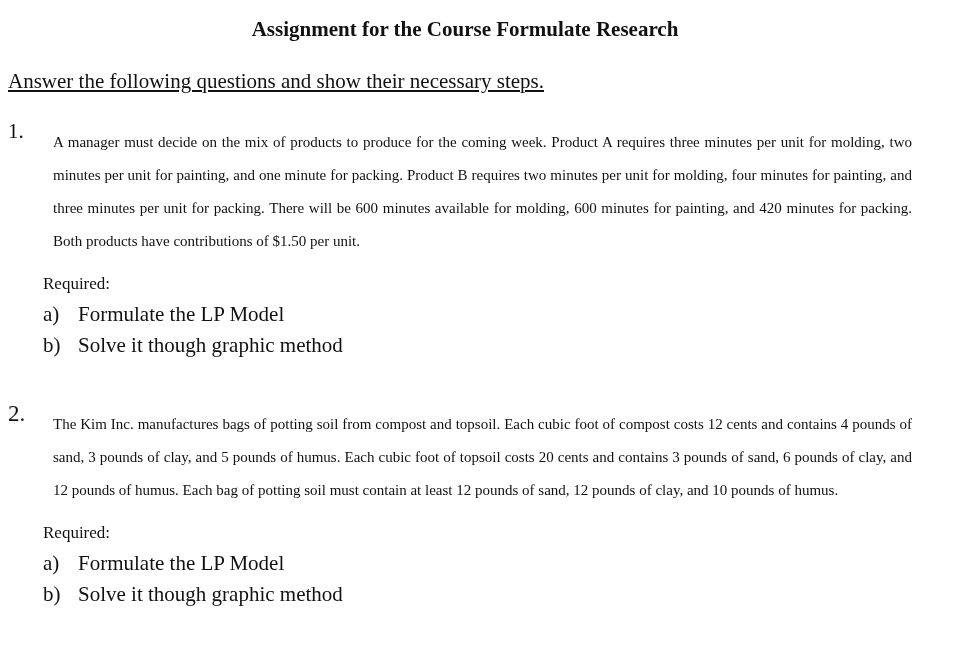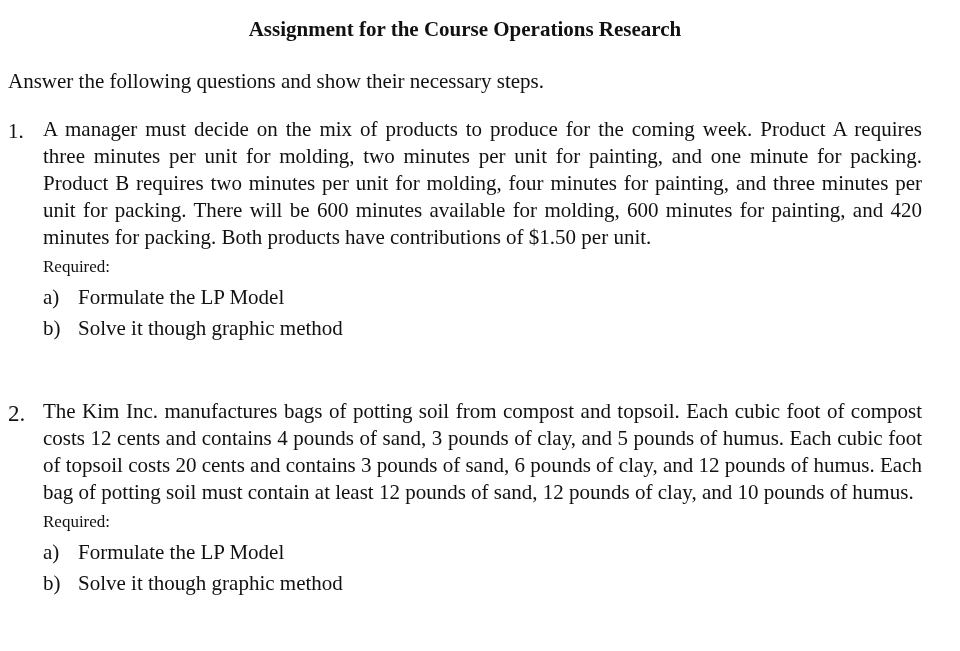--- a/index.html
+++ b/index.html
@@ -24,20 +24,21 @@
       font-weight: bold;
       font-size: 21px;
       line-height: 26px;
     }
     .intro {
       position: absolute;
       top: 68px;
       left: 8px;
       font-size: 21px;
       line-height: 26px;
+      text-decoration: underline;
     }
     .question {
       position: absolute;
       left: 8px;
       width: 915px;
     }
     .q1 { top: 116px; }
     .q2 { top: 398px; }
     .qnum {
       position: absolute;
@@ -45,44 +46,44 @@
       top: 0;
       font-size: 21px;
       line-height: 31px;
     }
     .q2 .qnum { font-size: 23px; }
     .qbody {
       margin-left: 35px;
       width: 879px;
     }
     .qtext {
-      font-size: 21px;
-      line-height: 27px;
+      font-size: 15px;
+      line-height: 33px;
       text-align: justify;
-      margin: 0;
+      margin: 10px;
     }
     .required {
       font-size: 17px;
       line-height: 31px;
       margin: 0;
     }
     .subitem {
       font-size: 21px;
       line-height: 31px;
       display: flex;
     }
     .sublabel {
       width: 35px;
       flex: 0 0 35px;
     }
   </style>
 </head>
 <body>
 
-<div class="title">Assignment for the Course Operations Research</div>
+<div class="title">Assignment for the Course Formulate Research</div>
 
 <div class="intro">Answer the following questions and show their necessary steps.</div>
 
 <div class="question q1">
   <span class="qnum">1.</span>
   <div class="qbody">
     <p class="qtext">A manager must decide on the mix of products to produce for the coming week. Product A requires three minutes per unit for molding, two minutes per unit for painting, and one minute for packing. Product B requires two minutes per unit for molding, four minutes for painting, and three minutes per unit for packing. There will be 600 minutes available for molding, 600 minutes for painting, and 420 minutes for packing. Both products have contributions of $1.50 per unit.</p>
     <p class="required">Required:</p>
     <div class="subitem">
       <span class="sublabel">a)</span>

